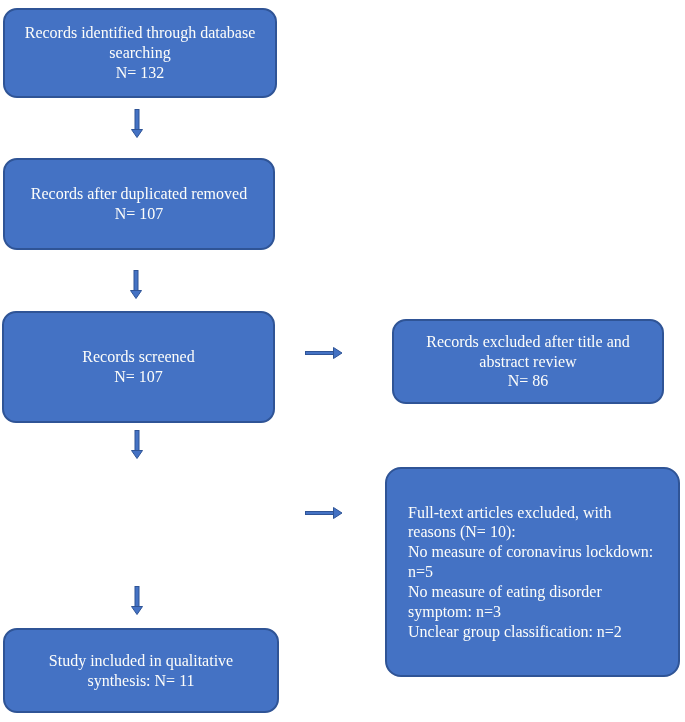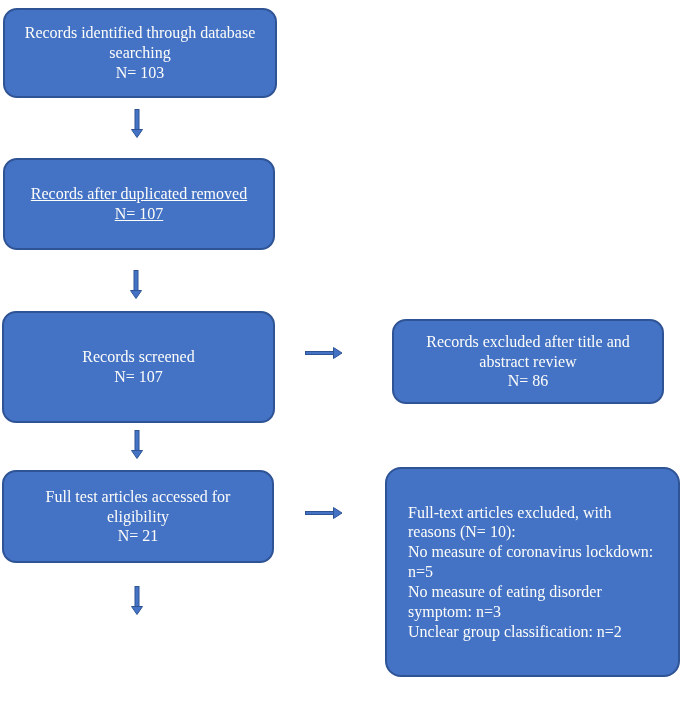--- a/index.html
+++ b/index.html
@@ -32,21 +32,21 @@
     padding: 4px 12px;
   }
   .box.left-align {
     justify-content: flex-start;
     text-align: left;
     padding: 6px 16px 6px 21px;
     border-radius: 16px;
   }
   
   .pos-identified   { left: 3px;   top: 8px;   width: 274px; height: 90px; }
-  .pos-duplicates   { left: 3px;   top: 158px; width: 272px; height: 92px; text-decoration: underline; }
+  .pos-duplicates   { left: 3px;   top: 158px; width: 272px; height: 92px; }
   .pos-screened     { left: 2px;   top: 311px; width: 273px; height: 112px; }
   .pos-fulltext     { left: 2px;   top: 470px; width: 272px; height: 93px; }
   .pos-included     { left: 3px;   top: 628px; width: 276px; height: 85px; }
   .pos-excluded1    { left: 392px; top: 319px; width: 272px; height: 85px; }
   .pos-excluded2    { left: 385px; top: 467px; width: 295px; height: 210px; }
 
   .arrow {
     position: absolute;
   }
   .pos-arrow-v1 { left: 129px; top: 109px; }
@@ -55,31 +55,30 @@
   .pos-arrow-v4 { left: 129px; top: 586px; }
   .pos-arrow-h1 { left: 305px; top: 345px; }
   .pos-arrow-h2 { left: 305px; top: 505px; }
 </style>
 </head>
 <body>
 
 <div class="canvas">
 
   <div class="box pos-identified">Records identified through database searching
-N= 103</div>
+N= 132</div>
 
   <div class="box pos-duplicates">Records after duplicated removed
 N= 107</div>
 
   <div class="box pos-screened">Records screened
 N= 107</div>
 
-  <div class="box pos-fulltext">Full test articles accessed for eligibility
-N= 21</div>
 
+  <div class="box pos-included">Study included in qualitative synthesis: N= 11</div>
 
   <div class="box pos-excluded1">Records excluded after title and abstract review
 N= 86</div>
 
   <div class="box left-align pos-excluded2">Full-text articles excluded, with reasons (N= 10):
 No measure of coronavirus lockdown: n=5
 No measure of eating disorder symptom: n=3
 Unclear group classification: n=2</div>
 
   <svg class="arrow pos-arrow-v1" width="16" height="29" viewBox="0 0 16 29">

